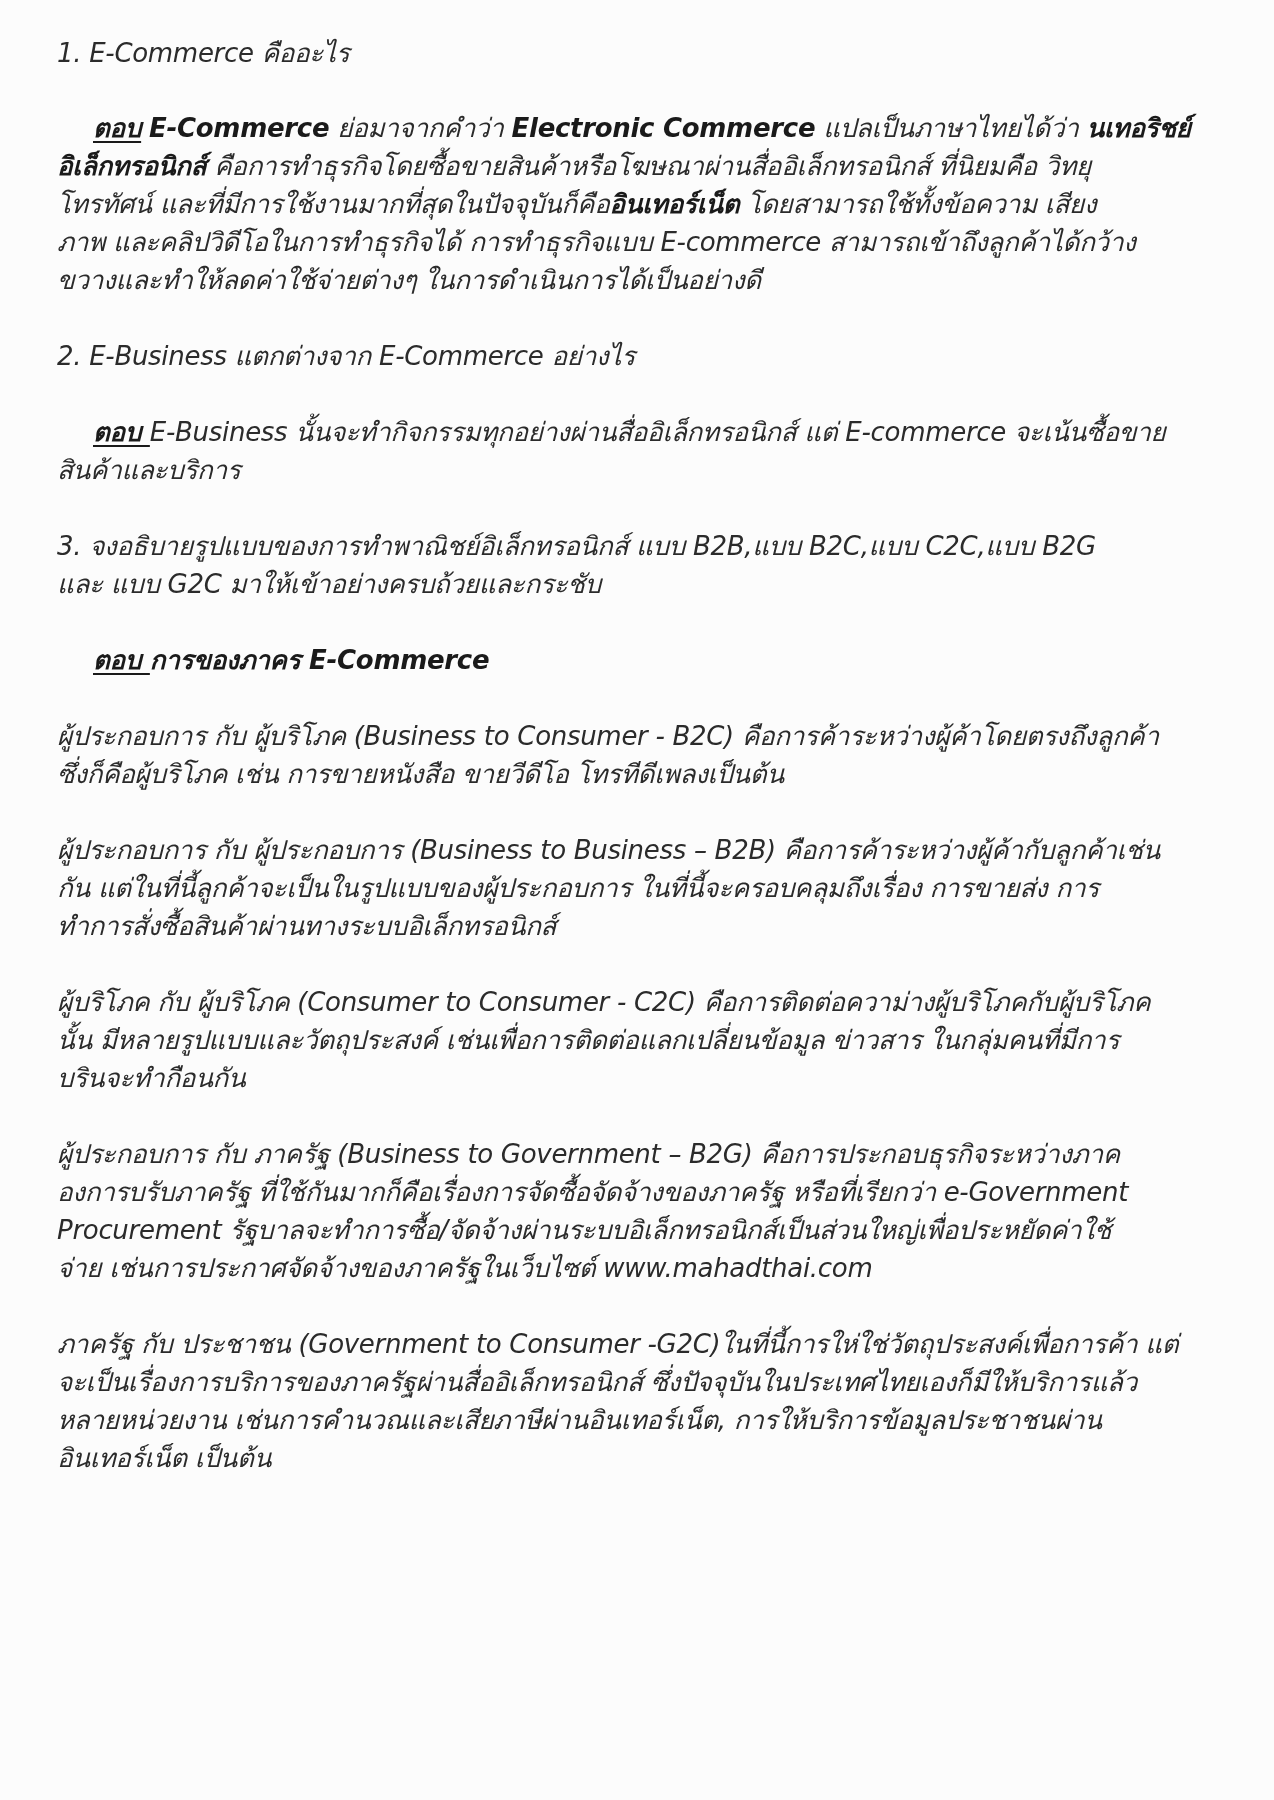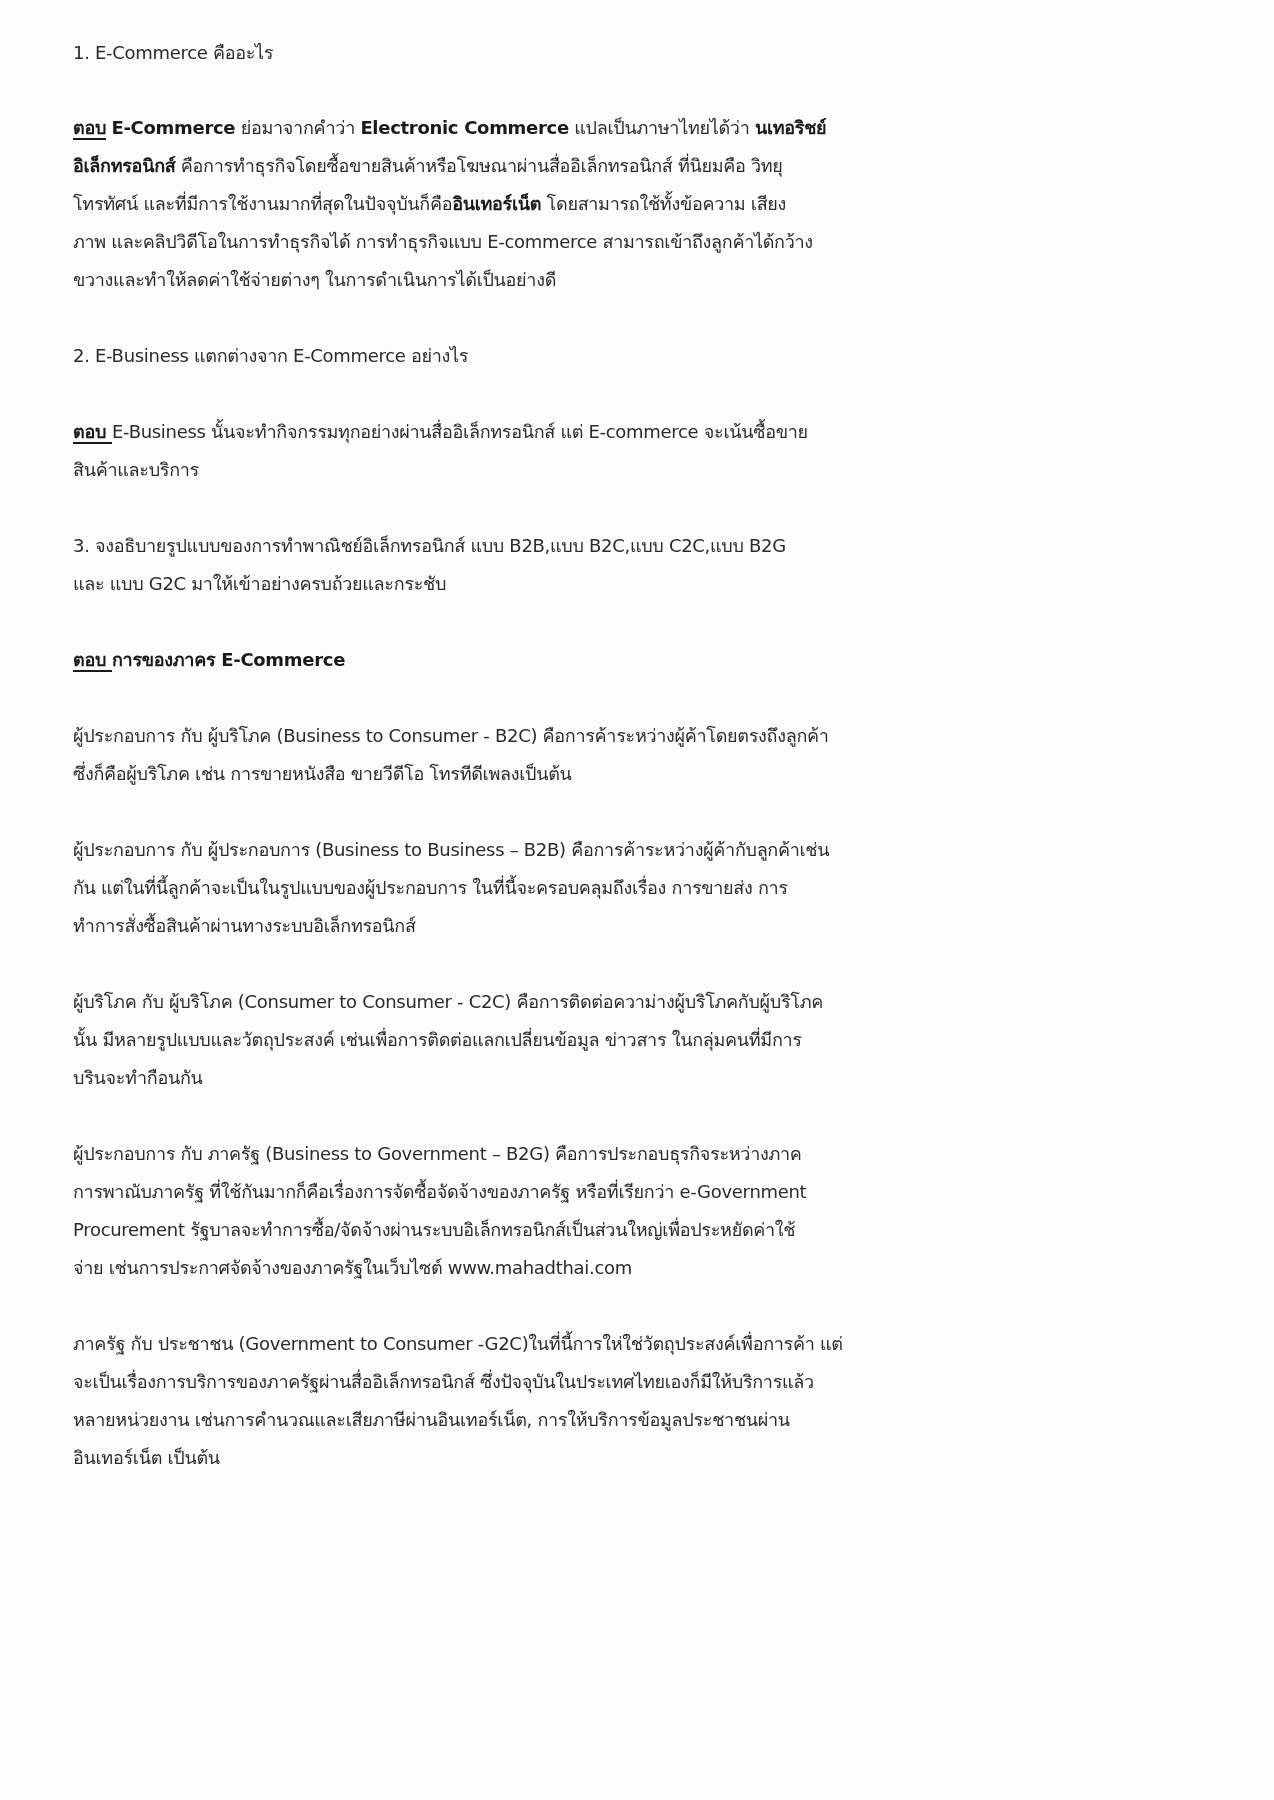--- a/index.html
+++ b/index.html
@@ -16,28 +16,29 @@
       color: #2b2b2b;
     }
     .page {
       position: absolute;
       left: 57px;
       top: 32px;
       width: 1180px;
     }
     .line {
       position: absolute;
-      left: 16px;
+      left: 0;
       white-space: nowrap;
-      font-size: 18px;
+      font-size: 26px;
       line-height: 38px;
       letter-spacing: -0.3px;
+      font-style: italic;
     }
     .b { font-weight: bold; color: #1a1a1a; }
-    .u { text-decoration: underline; text-underline-offset: 4px; text-decoration-thickness: 1.5px; }
+    .u { text-decoration: underline; text-underline-offset: 4px; text-decoration-thickness: 1.5px; margin-left: 36px; }
   </style>
 </head>
 <body>
 
 <div class="page">
 
   <div class="line" style="top:2px">
     <span>1. E-Commerce  คืออะไร</span>
   </div>
 
@@ -72,21 +73,21 @@
 
   <div class="line" style="top:799px">ผู้ประกอบการ กับ ผู้ประกอบการ (Business to Business – B2B) คือการค้าระหว่างผู้ค้ากับลูกค้าเช่น</div>
   <div class="line" style="top:837px">กัน แต่ในที่นี้ลูกค้าจะเป็นในรูปแบบของผู้ประกอบการ ในที่นี้จะครอบคลุมถึงเรื่อง การขายส่ง การ</div>
   <div class="line" style="top:875px">ทำการสั่งซื้อสินค้าผ่านทางระบบอิเล็กทรอนิกส์</div>
 
   <div class="line" style="top:951px">ผู้บริโภค กับ ผู้บริโภค (Consumer to Consumer - C2C) คือการติดต่อความ่างผู้บริโภคกับผู้บริโภค</div>
   <div class="line" style="top:989px">นั้น มีหลายรูปแบบและวัตถุประสงค์ เช่นเพื่อการติดต่อแลกเปลี่ยนข้อมูล ข่าวสาร ในกลุ่มคนที่มีการ</div>
   <div class="line" style="top:1027px">บรินจะทำกือนกัน</div>
 
   <div class="line" style="top:1103px">ผู้ประกอบการ กับ ภาครัฐ (Business to Government – B2G) คือการประกอบธุรกิจระหว่างภาค</div>
-  <div class="line" style="top:1141px">การพาณับภาครัฐ ที่ใช้กันมากก็คือเรื่องการจัดซื้อจัดจ้างของภาครัฐ หรือที่เรียกว่า e-Government</div>
+  <div class="line" style="top:1141px">องการบรับภาครัฐ ที่ใช้กันมากก็คือเรื่องการจัดซื้อจัดจ้างของภาครัฐ หรือที่เรียกว่า e-Government</div>
   <div class="line" style="top:1179px">Procurement รัฐบาลจะทำการซื้อ/จัดจ้างผ่านระบบอิเล็กทรอนิกส์เป็นส่วนใหญ่เพื่อประหยัดค่าใช้</div>
   <div class="line" style="top:1217px">จ่าย เช่นการประกาศจัดจ้างของภาครัฐในเว็บไซต์ www.mahadthai.com</div>
 
   <div class="line" style="top:1293px">ภาครัฐ กับ ประชาชน (Government to Consumer -G2C)ในที่นี้การให่ใช่วัตถุประสงค์เพื่อการค้า แต่</div>
   <div class="line" style="top:1331px">จะเป็นเรื่องการบริการของภาครัฐผ่านสื่ออิเล็กทรอนิกส์ ซึ่งปัจจุบันในประเทศไทยเองก็มีให้บริการแล้ว</div>
   <div class="line" style="top:1369px">หลายหน่วยงาน เช่นการคำนวณและเสียภาษีผ่านอินเทอร์เน็ต, การให้บริการข้อมูลประชาชนผ่าน</div>
   <div class="line" style="top:1407px">อินเทอร์เน็ต เป็นต้น</div>
 
 </div>
 

